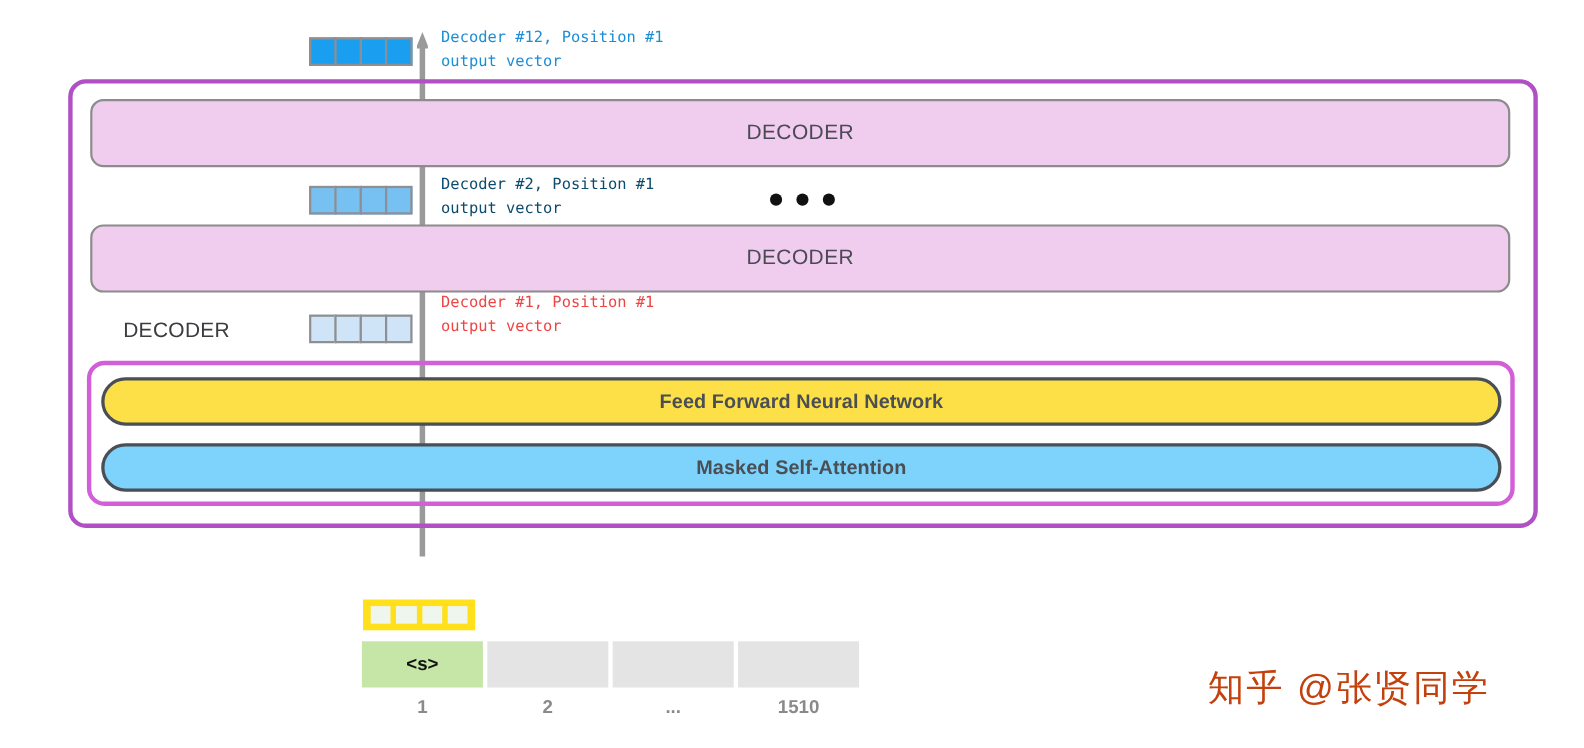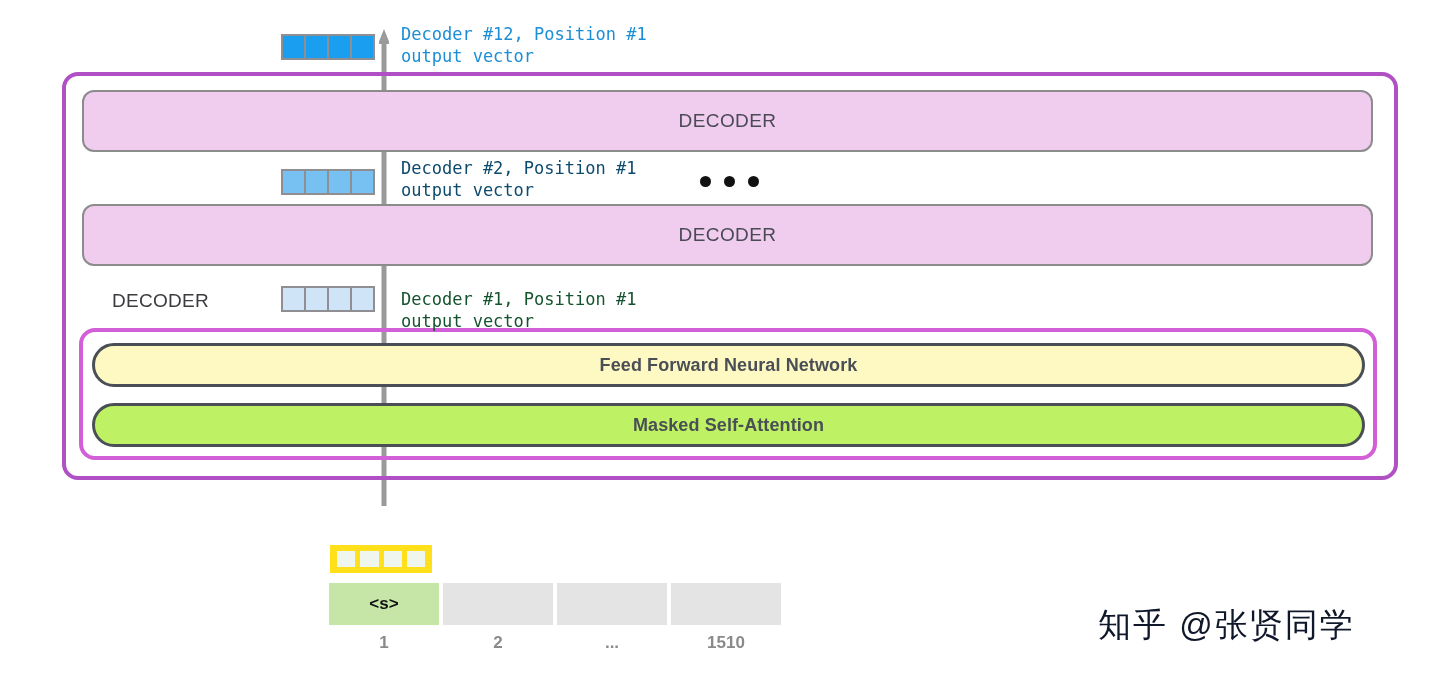--- a/index.html
+++ b/index.html
@@ -98,25 +98,25 @@
     z-index: 4;
   }
   .pill .label {
     font-size: 18px;
     font-weight: bold;
     color: #4a4f56;
     letter-spacing: 0.1px;
   }
   .pill.ffnn {
     top: 343px;
-    background: #fef9c3;
+    background: #fde047;
   }
   .pill.attn {
     top: 403px;
-    background: #bef264;
+    background: #7dd3fc;
   }
 
   
   .decoder-side-label {
     position: absolute;
     left: 112px;
     top: 290px;
     font-size: 19px;
     color: #3b3b40;
     letter-spacing: 0.3px;
@@ -144,28 +144,28 @@
   .vector.v2 { left: 281px; top: 169px; }
   .vector.v2 .cell { background: #77c0f2; }
 
   .vector.v1 { left: 281px; top: 286px; }
   .vector.v1 .cell { background: #cfe5f7; }
 
   
   .annot {
     position: absolute;
     font-family: "DejaVu Sans Mono", "Liberation Mono", monospace;
-    font-size: 17px;
+    font-size: 14px;
     line-height: 22px;
     white-space: pre;
     z-index: 6;
   }
   .annot.a12 { left: 401px; top: 23px;  color: #1b8ed6; }
   .annot.a2  { left: 401px; top: 157px; color: #0c4a6e; }
-  .annot.a1  { left: 401px; top: 288px; color: #14532d; }
+  .annot.a1  { left: 401px; top: 264px; color: #ef4444; }
 
   
   .dots {
     position: absolute;
     left: 700px;
     top: 176px;
     display: flex;
     gap: 13px;
     z-index: 6;
   }
@@ -235,21 +235,21 @@
     font-weight: bold;
     color: #8a8a8a;
   }
 
   
   .watermark {
     position: absolute;
     left: 1098px;
     top: 603px;
     font-size: 33px;
-    color: #0f172a;
+    color: #c2410c;
     letter-spacing: 2px;
     white-space: nowrap;
     z-index: 7;
   }
 </style>
 </head>
 <body>
 
 <div class="stage">
 

